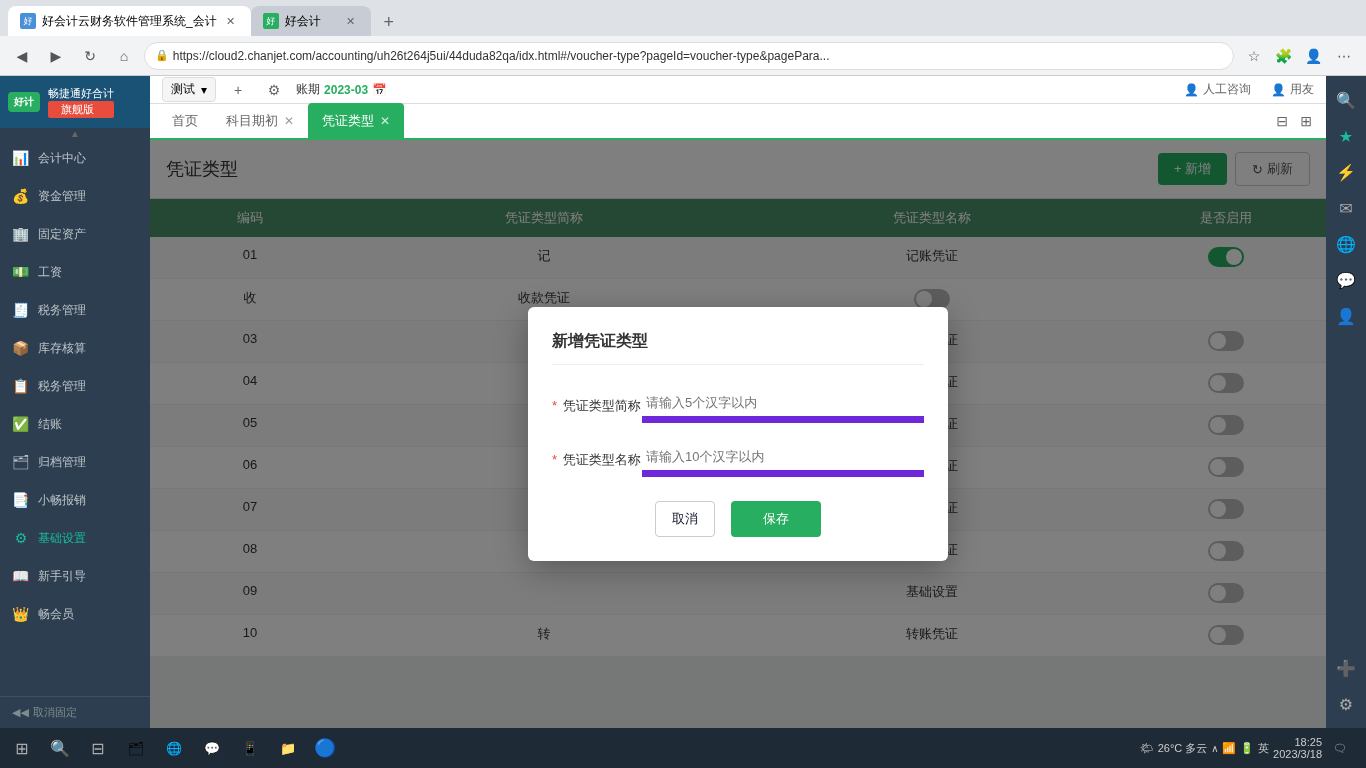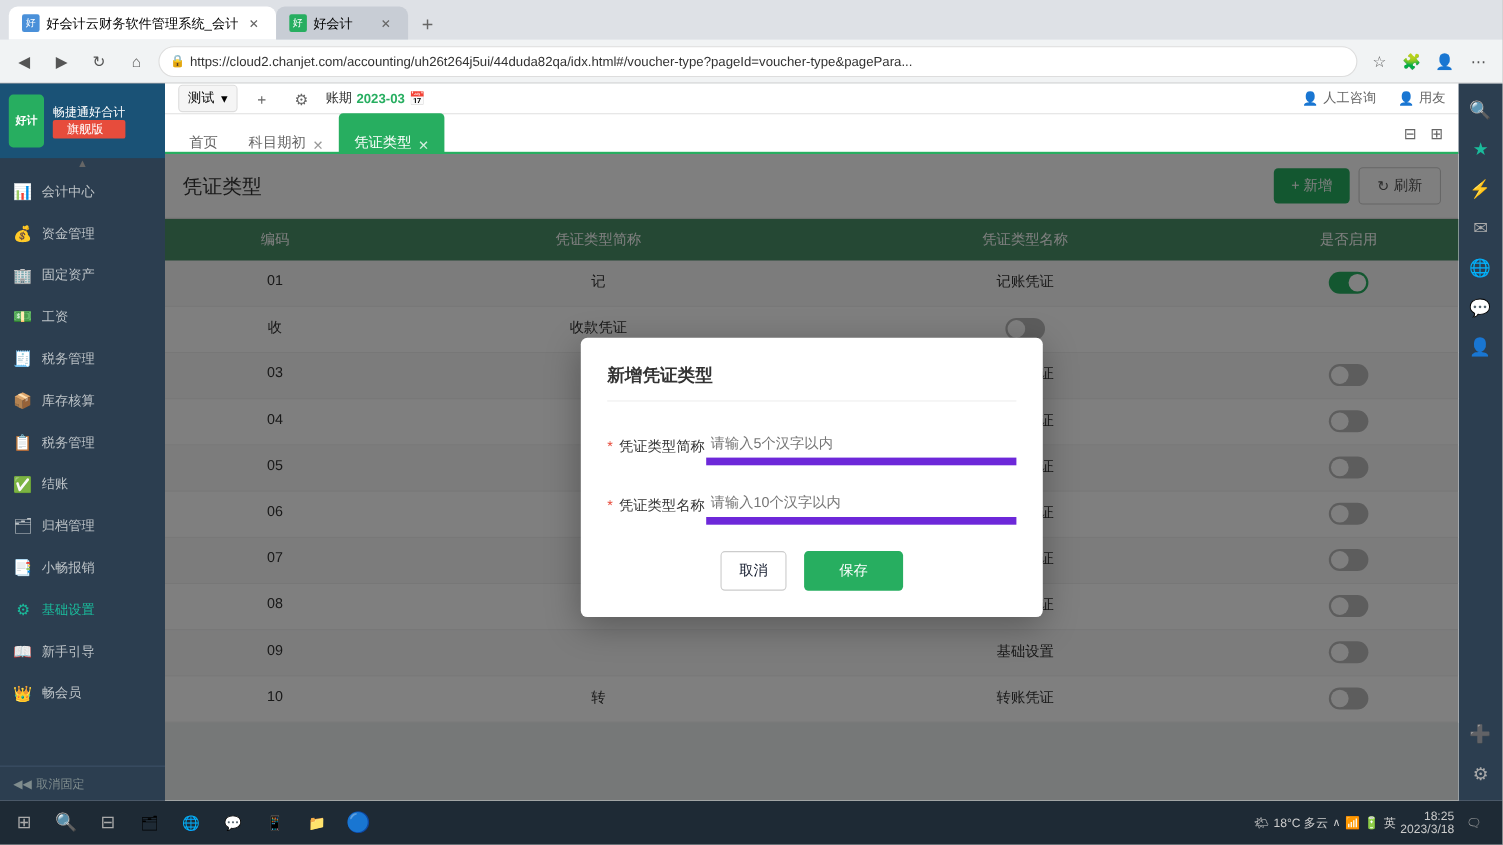--- a/index.html
+++ b/index.html
@@ -19,42 +19,42 @@
     .address-bar { display: flex; align-items: center; background: #f1f3f4; height: 40px; padding: 0 8px; gap: 6px; border-bottom: 1px solid #ccc; }
     .nav-btn { width: 28px; height: 28px; border-radius: 50%; display: flex; align-items: center; justify-content: center; cursor: pointer; font-size: 14px; color: #555; }
     .url-box { flex: 1; background: #fff; border: 1px solid #ddd; border-radius: 16px; height: 28px; display: flex; align-items: center; padding: 0 10px; font-size: 12px; color: #333; gap: 4px; }
     .url-lock { color: #555; font-size: 11px; }
     .browser-actions { display: flex; align-items: center; gap: 2px; }
     .browser-action-btn { width: 28px; height: 28px; border-radius: 50%; display: flex; align-items: center; justify-content: center; cursor: pointer; font-size: 14px; color: #555; }
 
     
     .sidebar { width: 150px; background: #2c3e50; display: flex; flex-direction: column; flex-shrink: 0; }
     .sidebar-logo { background: #1a5276; padding: 10px 8px; display: flex; align-items: center; gap: 8px; }
-    .logo-icon { width: 32px; height: 48px; background: #27ae60; border-radius: 4px; display: flex; align-items: center; justify-content: center; color: white; font-size: 10px; font-weight: bold; flex-shrink: 0; }
+    .logo-icon { width: 32px; height: 20px; background: #27ae60; border-radius: 4px; display: flex; align-items: center; justify-content: center; color: white; font-size: 10px; font-weight: bold; flex-shrink: 0; }
     .logo-badge { background: #e74c3c; color: white; font-size: 11px; padding: 1px 13px; border-radius: 2px; }
     .sidebar-scroll { flex: 1; overflow-y: auto; }
     .sidebar-scroll::-webkit-scrollbar { width: 4px; }
     .sidebar-scroll::-webkit-scrollbar-thumb { background: #555; }
     .sidebar-item { display: flex; align-items: center; gap: 8px; padding: 10px 12px; color: #bdc3c7; cursor: pointer; font-size: 12px; }
     .sidebar-item.active { color: #1abc9c; }
     .sidebar-item .s-icon { width: 18px; height: 18px; flex-shrink: 0; display: flex; align-items: center; justify-content: center; font-size: 14px; }
     .sidebar-bottom { padding: 8px 12px; color: #7f8c8d; font-size: 11px; display: flex; align-items: center; gap: 4px; cursor: pointer; border-top: 1px solid #3d5166; }
 
     
     .main-content { flex: 1; display: flex; flex-direction: column; background: #ecf0f1; overflow: hidden; }
     .workspace-select { display: flex; align-items: center; gap: 6px; background: #f5f5f5; border: 1px solid #ddd; border-radius: 4px; padding: 3px 8px; cursor: pointer; font-size: 12px; }
     .topbar-btn { width: 28px; height: 28px; display: flex; align-items: center; justify-content: center; cursor: pointer; color: #666; font-size: 14px; border-radius: 4px; }
     .period-info { display: flex; align-items: center; gap: 4px; font-size: 12px; color: #333; }
     .spacer { flex: 1; }
     .consult-btn { display: flex; align-items: center; gap: 4px; color: #666; font-size: 12px; cursor: pointer; }
     .user-btn { display: flex; align-items: center; gap: 4px; color: #666; font-size: 12px; cursor: pointer; margin-left: 12px; }
 
     
     .page-tabs { background: #fff; display: flex; align-items: center; height: 36px; border-bottom: 2px solid #27ae60; padding: 0 8px; }
-    .page-tab { padding: 0 14px; height: 36px; display: flex; align-items: flex-end; gap: 6px; cursor: pointer; font-size: 13px; color: #666; border-radius: 4px 4px 0 0; }
+    .page-tab { padding: 0 14px; height: 36px; display: flex; align-items: center; gap: 6px; cursor: pointer; font-size: 13px; color: #666; border-radius: 4px 4px 0 0; }
     .page-tab.active { background: #27ae60; color: white; }
     .page-tab .tab-x { font-size: 12px; color: rgba(255,255,255,0.8); }
     .page-tab-inactive .tab-x { color: #999; }
     .tab-ctrl-btn { width: 24px; height: 24px; display: flex; align-items: center; justify-content: center; cursor: pointer; color: #666; font-size: 14px; border-radius: 3px; }
 
     
     .page-content { flex: 1; padding: 0; overflow: hidden; position: relative; background: #ecf0f1; }
 
     
     .voucher-page { background: #ecf0f1; height: 100%; display: flex; flex-direction: column; }
@@ -417,21 +417,21 @@
   <div class="taskbar-btn">⊟</div>
   <div class="taskbar-app">🗂</div>
   <div class="taskbar-app">🌐</div>
   <div class="taskbar-app">💬</div>
   <div class="taskbar-app">📱</div>
   <div class="taskbar-app">📁</div>
   <div class="taskbar-app" style="color:#0078d4; font-size:18px;">🔵</div>
   <div class="taskbar-spacer"></div>
   <div class="taskbar-tray">
     <span>🌤</span>
-    <span>18°C 多云</span>
+    <span>26°C 多云</span>
     <span style="font-size:10px;">∧</span>
     <span>📶</span>
     <span>🔋</span>
     <span>英</span>
     <div class="taskbar-clock">
       <div>18:25</div>
       <div>2023/3/18</div>
     </div>
     <div class="taskbar-notify">🗨</div>
   </div>

